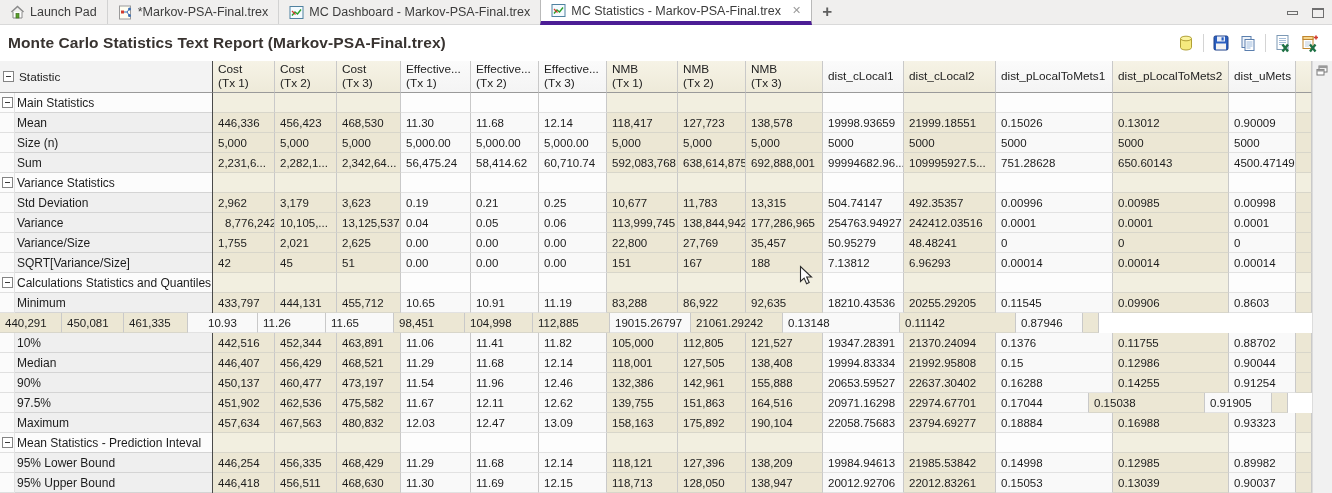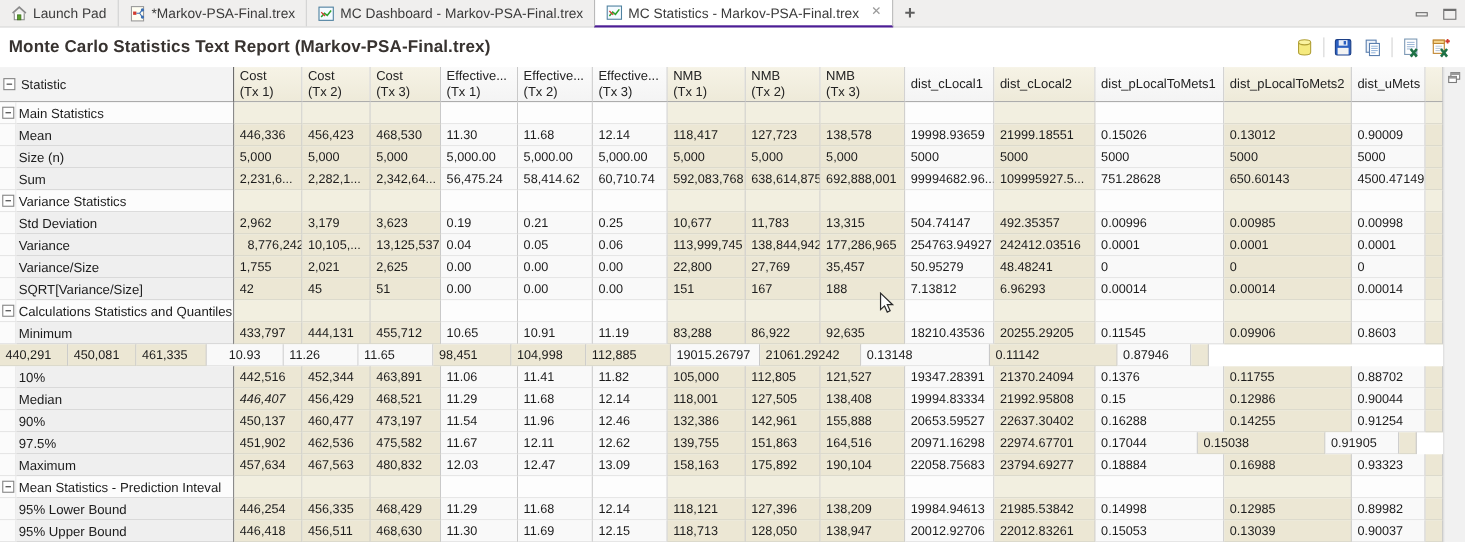--- a/index.html
+++ b/index.html
@@ -6,21 +6,21 @@
   html,body { width:1332px; height:493px; overflow:hidden; background:#fff;
               font-family:"Liberation Sans", sans-serif; }
 
   
   .tabbar { height:25px; background:#f0efee; display:flex; align-items:stretch;
             border-bottom:1px solid #d9d9d9; position:relative; }
   .tab { display:flex; align-items:center; gap:5px; padding:0 10px; font-size:12.5px;
          color:#3c3c3c; white-space:nowrap; cursor:default; }
   .tab + .tab { border-left:1px solid #d2d2d2; }
   .tab.active { background:#ffffff; border-left:1px solid #b9b9b9; border-right:1px solid #b9b9b9;
-                margin-bottom:-1px; border-bottom:2px solid #4c1d95; }
+                margin-bottom:-1px; border-bottom:4px solid #4c1d95; }
   .tab .ticon { display:inline-flex; width:15px; height:15px; }
   .closex { margin-left:6px; color:#9b9b9b; font-size:11px; line-height:1; }
   .newtab { display:flex; align-items:center; padding:0 10px; color:#5f5f5f;
             font-size:17px; font-weight:bold; }
   .wincontrols { position:absolute; right:8px; top:0; height:25px; display:flex;
                  align-items:center; gap:14px; }
   .minbtn { width:11px; height:4px; border:1px solid #6f6f6f; display:inline-block; }
   .maxbtn { width:12px; height:10px; border:1px solid #6f6f6f; border-top:2px solid #6f6f6f; display:inline-block; }
 
   
@@ -492,21 +492,21 @@
         <div class="dcell white" style="width: 117px;">0.1376</div>
         <div class="dcell beige" style="width: 116px;">0.11755</div>
         <div class="dcell white" style="width: 67px;">0.88702</div>
         <div class="dcell beige dfiller"></div>
       </div>
       <div class="trow">
         <div class="scell">
           <div class="gut"></div>
           <div class="lab">Median</div>
         </div>
-        <div class="dcell beige" style="width: 62px; font-style: italic;">446,407</div>
+        <div class="dcell beige" style="width: 62px;">446,407</div>
         <div class="dcell beige" style="width: 62px;">456,429</div>
         <div class="dcell beige" style="width: 64px;">468,521</div>
         <div class="dcell white" style="width: 70px;">11.29</div>
         <div class="dcell white" style="width: 68px;">11.68</div>
         <div class="dcell white" style="width: 68px;">12.14</div>
         <div class="dcell beige" style="width: 71px;">118,001</div>
         <div class="dcell beige" style="width: 68px;">127,505</div>
         <div class="dcell beige" style="width: 77px;">138,408</div>
         <div class="dcell white" style="width: 81px;">19994.83334</div>
         <div class="dcell beige" style="width: 92px;">21992.95808</div>

